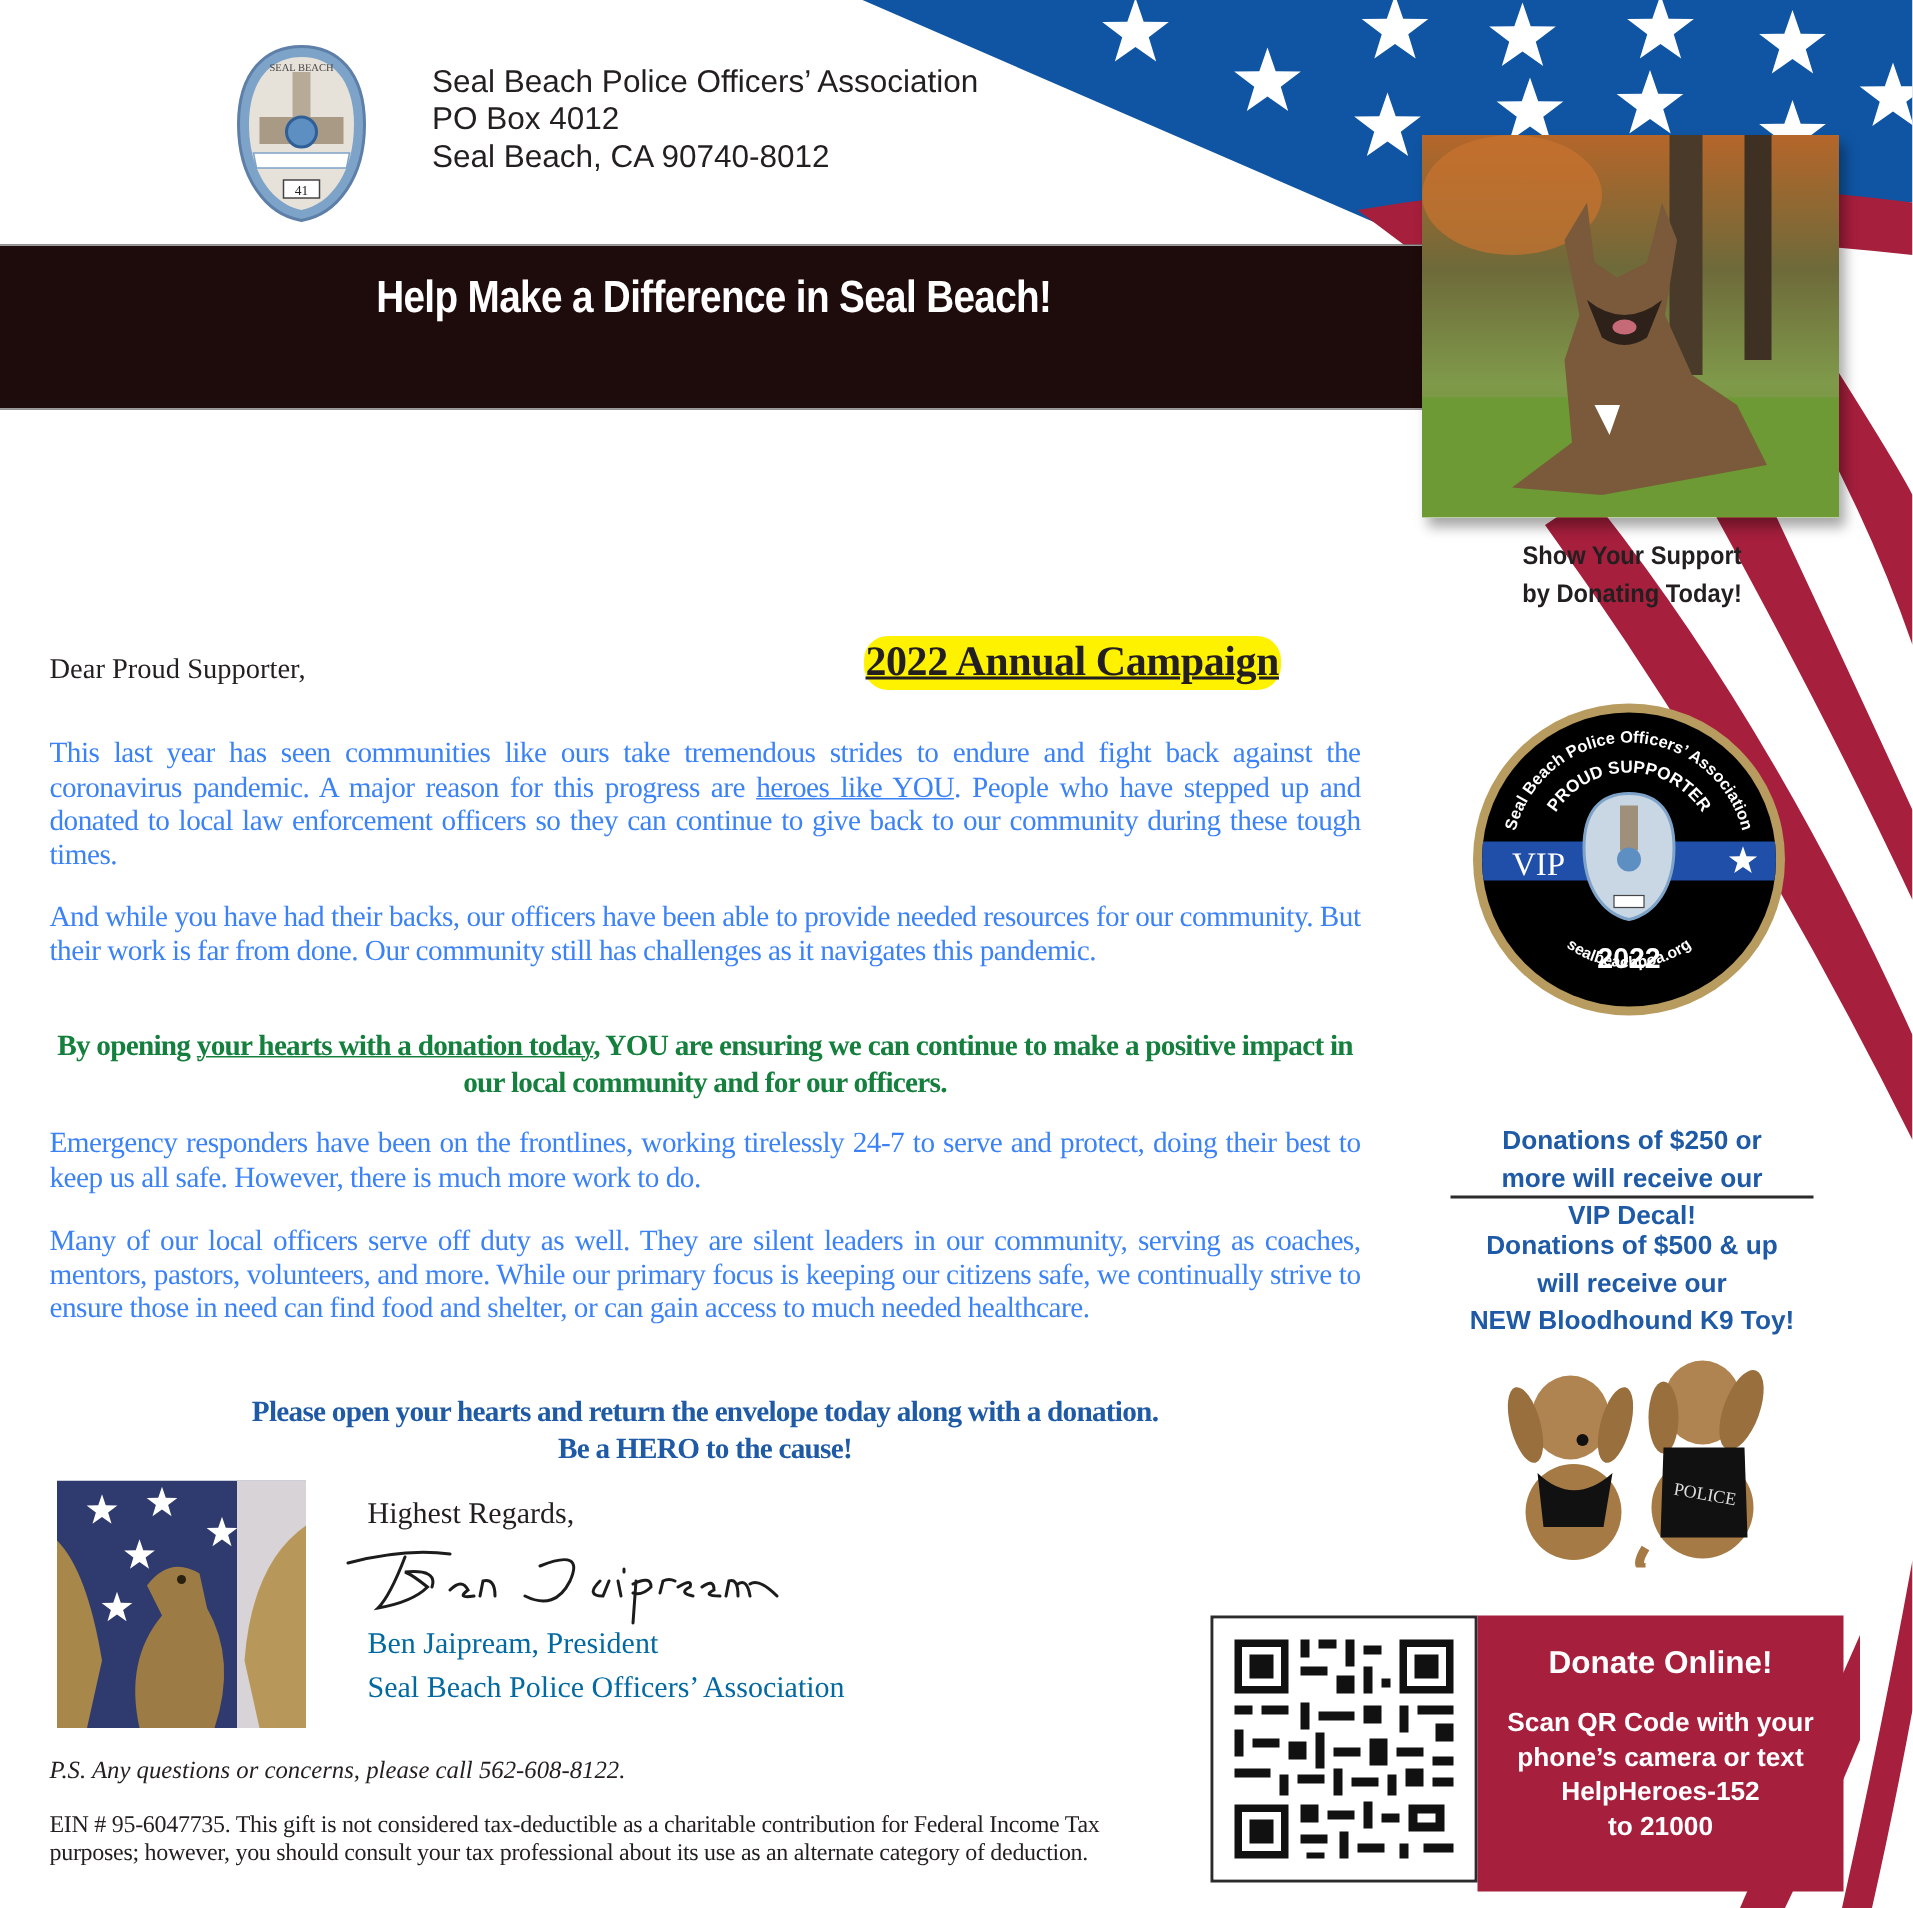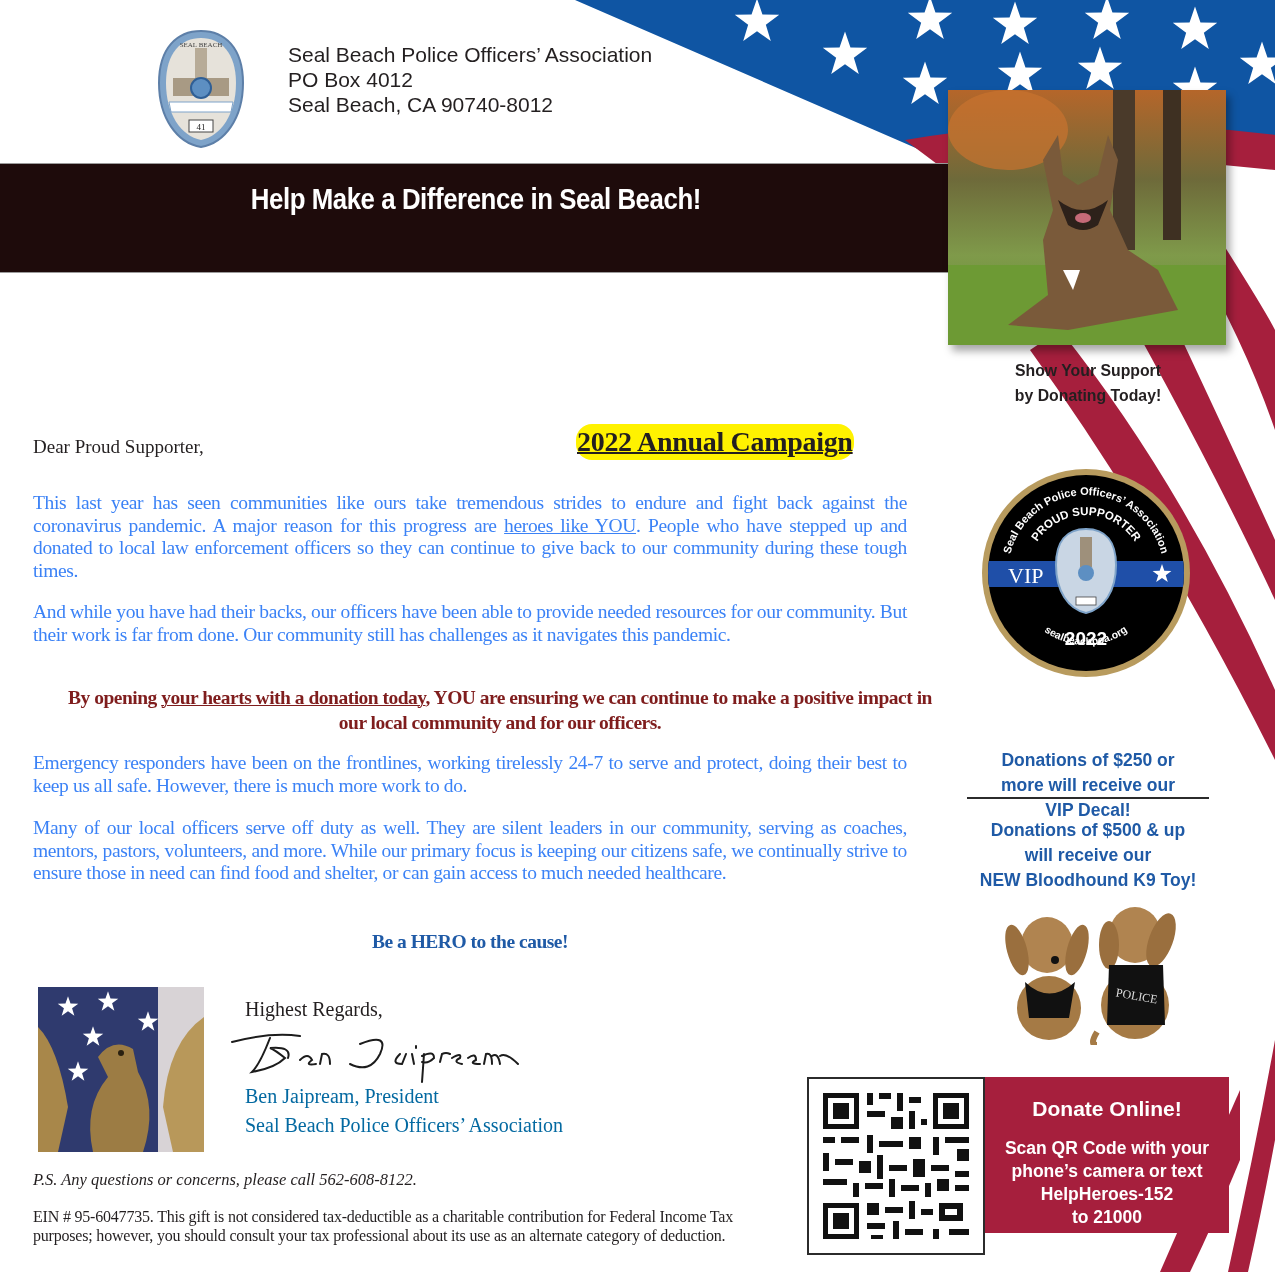--- a/index.html
+++ b/index.html
@@ -20,41 +20,41 @@
     .dog-photo { left:948px; top:90px; width:278px; height:255px; z-index:3; box-shadow:4px 6px 8px rgba(0,0,0,0.35); overflow:hidden; }
     .support-cap { left:990px; top:358px; width:196px; text-align:center; font-size:17px; font-weight:bold; line-height:25px; color:#231f20; z-index:2; transform:scaleX(0.93); }
 
     .greeting { left:33px; top:436px; font-size:19px; color:#231f20; z-index:2; }
     .campaign { left:576px; top:424px; font-size:28px; font-weight:bold; background:#fff200; color:#231f20; text-decoration:underline; text-decoration-thickness:2px; padding:0 1px; line-height:36px; z-index:2; letter-spacing:-0.3px;border-radius:16px; }
 
     .letter { left:33px; width:874px; font-size:19.5px; line-height:22.5px; color:#3b82f6; text-align:justify; z-index:2; letter-spacing:-0.35px; }
     .letter u { text-decoration-thickness:1px; }
     .p1 { top:492px; }
     .p2 { top:601px; }
-    .p3 { top:685px; color:#7f1d1d; font-weight:bold; text-align:center; font-size:19.5px; line-height:25px; letter-spacing:-0.5px;margin-left:30px; }
+    .p3 { top:685px; color:#15803d; font-weight:bold; text-align:center; font-size:19.5px; line-height:25px; letter-spacing:-0.5px; }
     .p4 { top:752px; }
     .p5 { top:817px; }
     .p6 { top:929px; color:#1f5aa6; font-weight:bold; text-align:center; font-size:19.5px; line-height:25px; letter-spacing:-0.5px; width:874px; }
 
     .eagle { left:38px; top:987px; width:166px; height:165px; z-index:2; overflow:hidden; }
     .regards { left:245px; top:998px; font-size:20px; color:#231f20; z-index:2; }
     .signature { left:230px; top:1024px; width:300px; height:60px; z-index:2; }
     .signer { left:245px; top:1082px; font-size:20px; line-height:29px; color:#0369a1; z-index:2; }
     .ps { left:33px; top:1170px; font-size:16.5px; font-style:italic; color:#231f20; z-index:2; }
     .ein { left:33px; top:1207px; width:700px; font-size:16px; line-height:19px; color:#231f20; text-align:justify; z-index:2; letter-spacing:-0.2px; }
 
     .vip-badge { left:980px; top:467px; width:212px; height:212px; z-index:2; }
     .reward { left:962px; width:252px; text-align:center; color:#1f5aa6; font-weight:bold; font-size:17.5px; line-height:25px; z-index:2; }
     .r1 { top:704px;margin-top:44px; }
     .r2 { top:818px; }
     .reward-divider { left:967px; top:797px; width:242px; height:2px; background:#2b2b2b; z-index:2; }
     .toys { left:997px; top:900px; width:185px; height:145px; z-index:2; }
 
     .qr-box { left:807px; top:1077px; width:174px; height:174px; border:2px solid #2b2b2b; background:#fff; z-index:3; }
-    .donate-box { left:985px; top:1077px; width:244px; height:156px; background:#a61f3d; z-index:3; color:#ffffff; text-align:center; }
+    .donate-box { left:985px; top:1077px; width:244px; height:184px; background:#a61f3d; z-index:3; color:#ffffff; text-align:center; }
     .donate-title { position:absolute; top:20px; left:0; width:244px; font-size:21px; font-weight:bold; }
     .donate-body { position:absolute; top:60px; left:0; width:244px; font-size:17.5px; font-weight:bold; line-height:23px; }
   </style>
 </head>
 <body>
 
 <svg id="flag" viewBox="0 0 1275 1272" xmlns="http://www.w3.org/2000/svg">
 
   <polygon points="575,0 1275,0 1275,135 1100,138 955,165" fill="#0f55a3"></polygon>
 
@@ -136,20 +136,21 @@
 
 <div class="abs letter serif p2">And while you have had their backs, our officers have been able to provide needed resources for our community.  But their work is far from done. Our community still has challenges as it navigates this pandemic.</div>
 
 <div class="abs letter serif p3"><span>By opening </span><u>your hearts with a donation today</u><span>, YOU are ensuring we can continue to make a positive impact in our local community and for our officers.</span></div>
 
 <div class="abs letter serif p4">Emergency responders have been on the frontlines, working tirelessly 24-7 to serve and protect, doing their best to keep us all safe. However, there is much more work to do.</div>
 
 <div class="abs letter serif p5">Many of our local officers serve off duty as well. They are silent leaders in our community, serving as coaches, mentors, pastors, volunteers, and more. While our primary focus is keeping our citizens safe, we continually strive to ensure those in need can find food and shelter, or can gain access to much needed healthcare.</div>
 
 <div class="abs letter serif p6">
+  <div>Please open your hearts and return the envelope today along with a donation.</div>
   <div>Be a HERO to the cause!</div>
 </div>
 
 <svg class="abs eagle" viewBox="0 0 166 165" preserveAspectRatio="none">
   <rect width="166" height="165" fill="#2f3a6e"></rect>
   <rect x="120" y="0" width="46" height="165" fill="#d8d3d6"></rect>
   <rect x="140" y="80" width="26" height="85" fill="#b2303e"></rect>
   <g fill="#ffffff">
     <polygon transform="translate(30,20) scale(0.6)" points="0,-18 4.2,-5.8 17.1,-5.6 6.8,2.2 10.6,14.6 0,7.2 -10.6,14.6 -6.8,2.2 -17.1,-5.6 -4.2,-5.8"></polygon>
     <polygon transform="translate(70,15) scale(0.6)" points="0,-18 4.2,-5.8 17.1,-5.6 6.8,2.2 10.6,14.6 0,7.2 -10.6,14.6 -6.8,2.2 -17.1,-5.6 -4.2,-5.8"></polygon>

